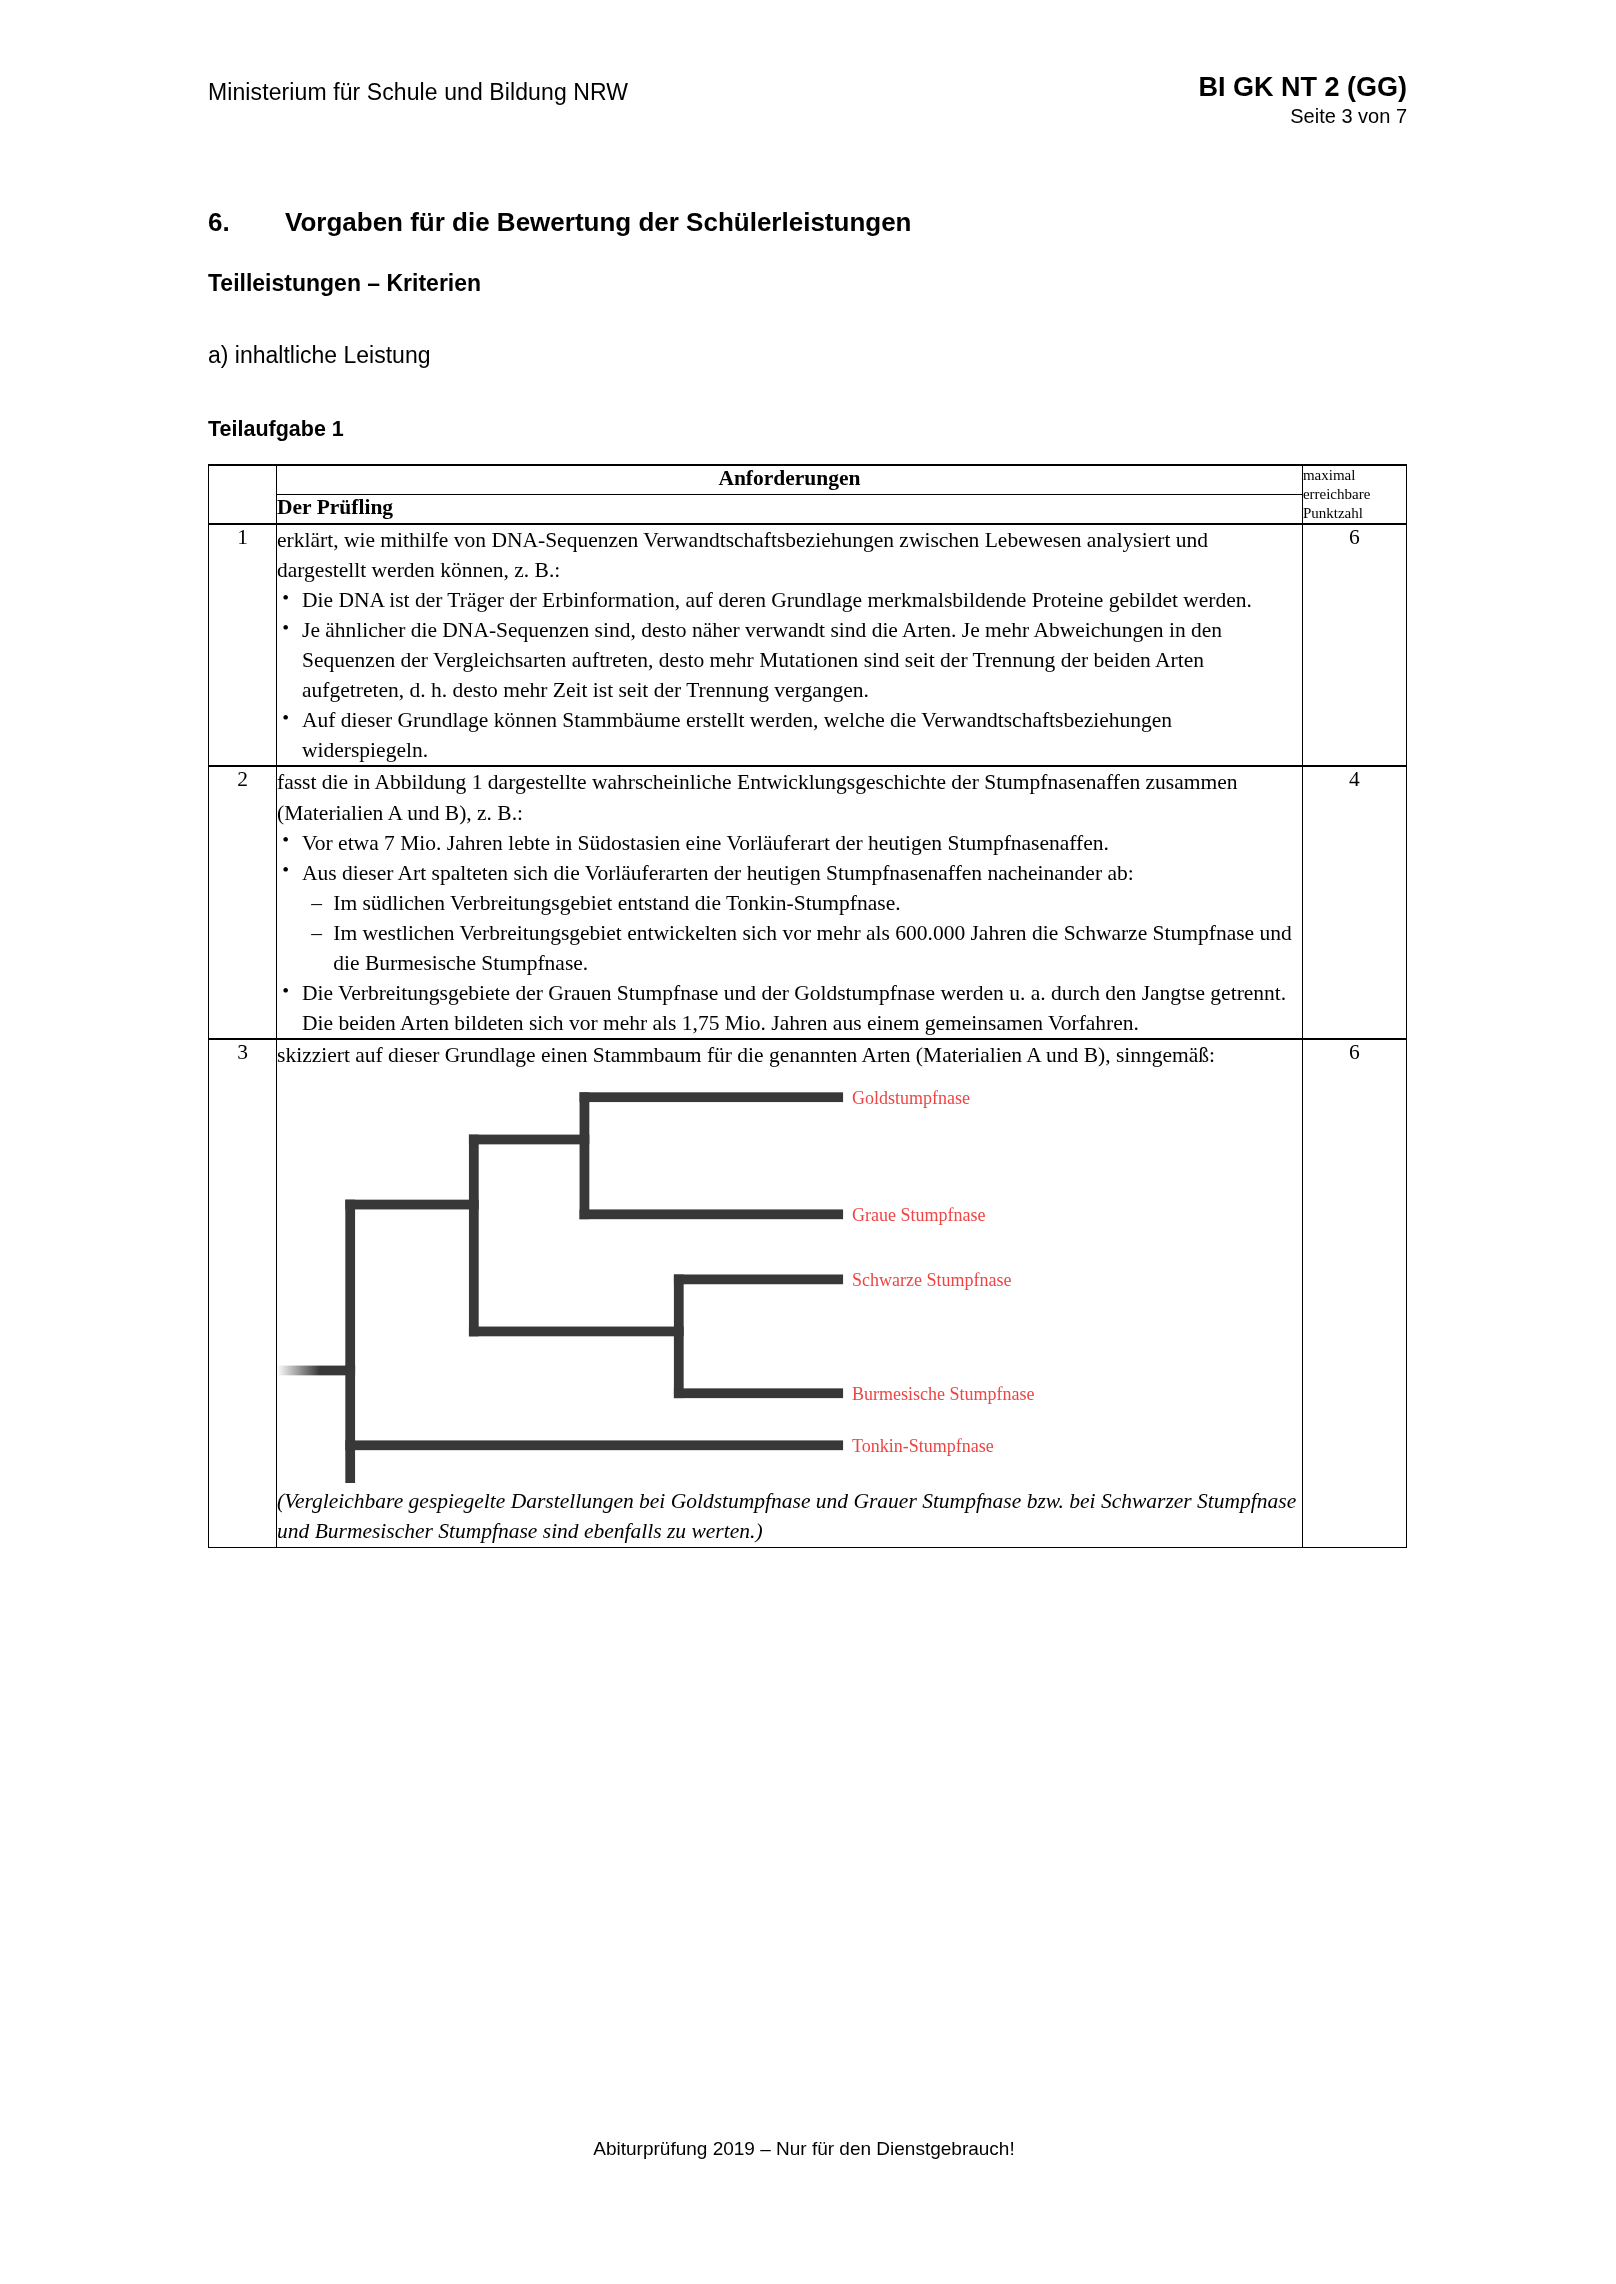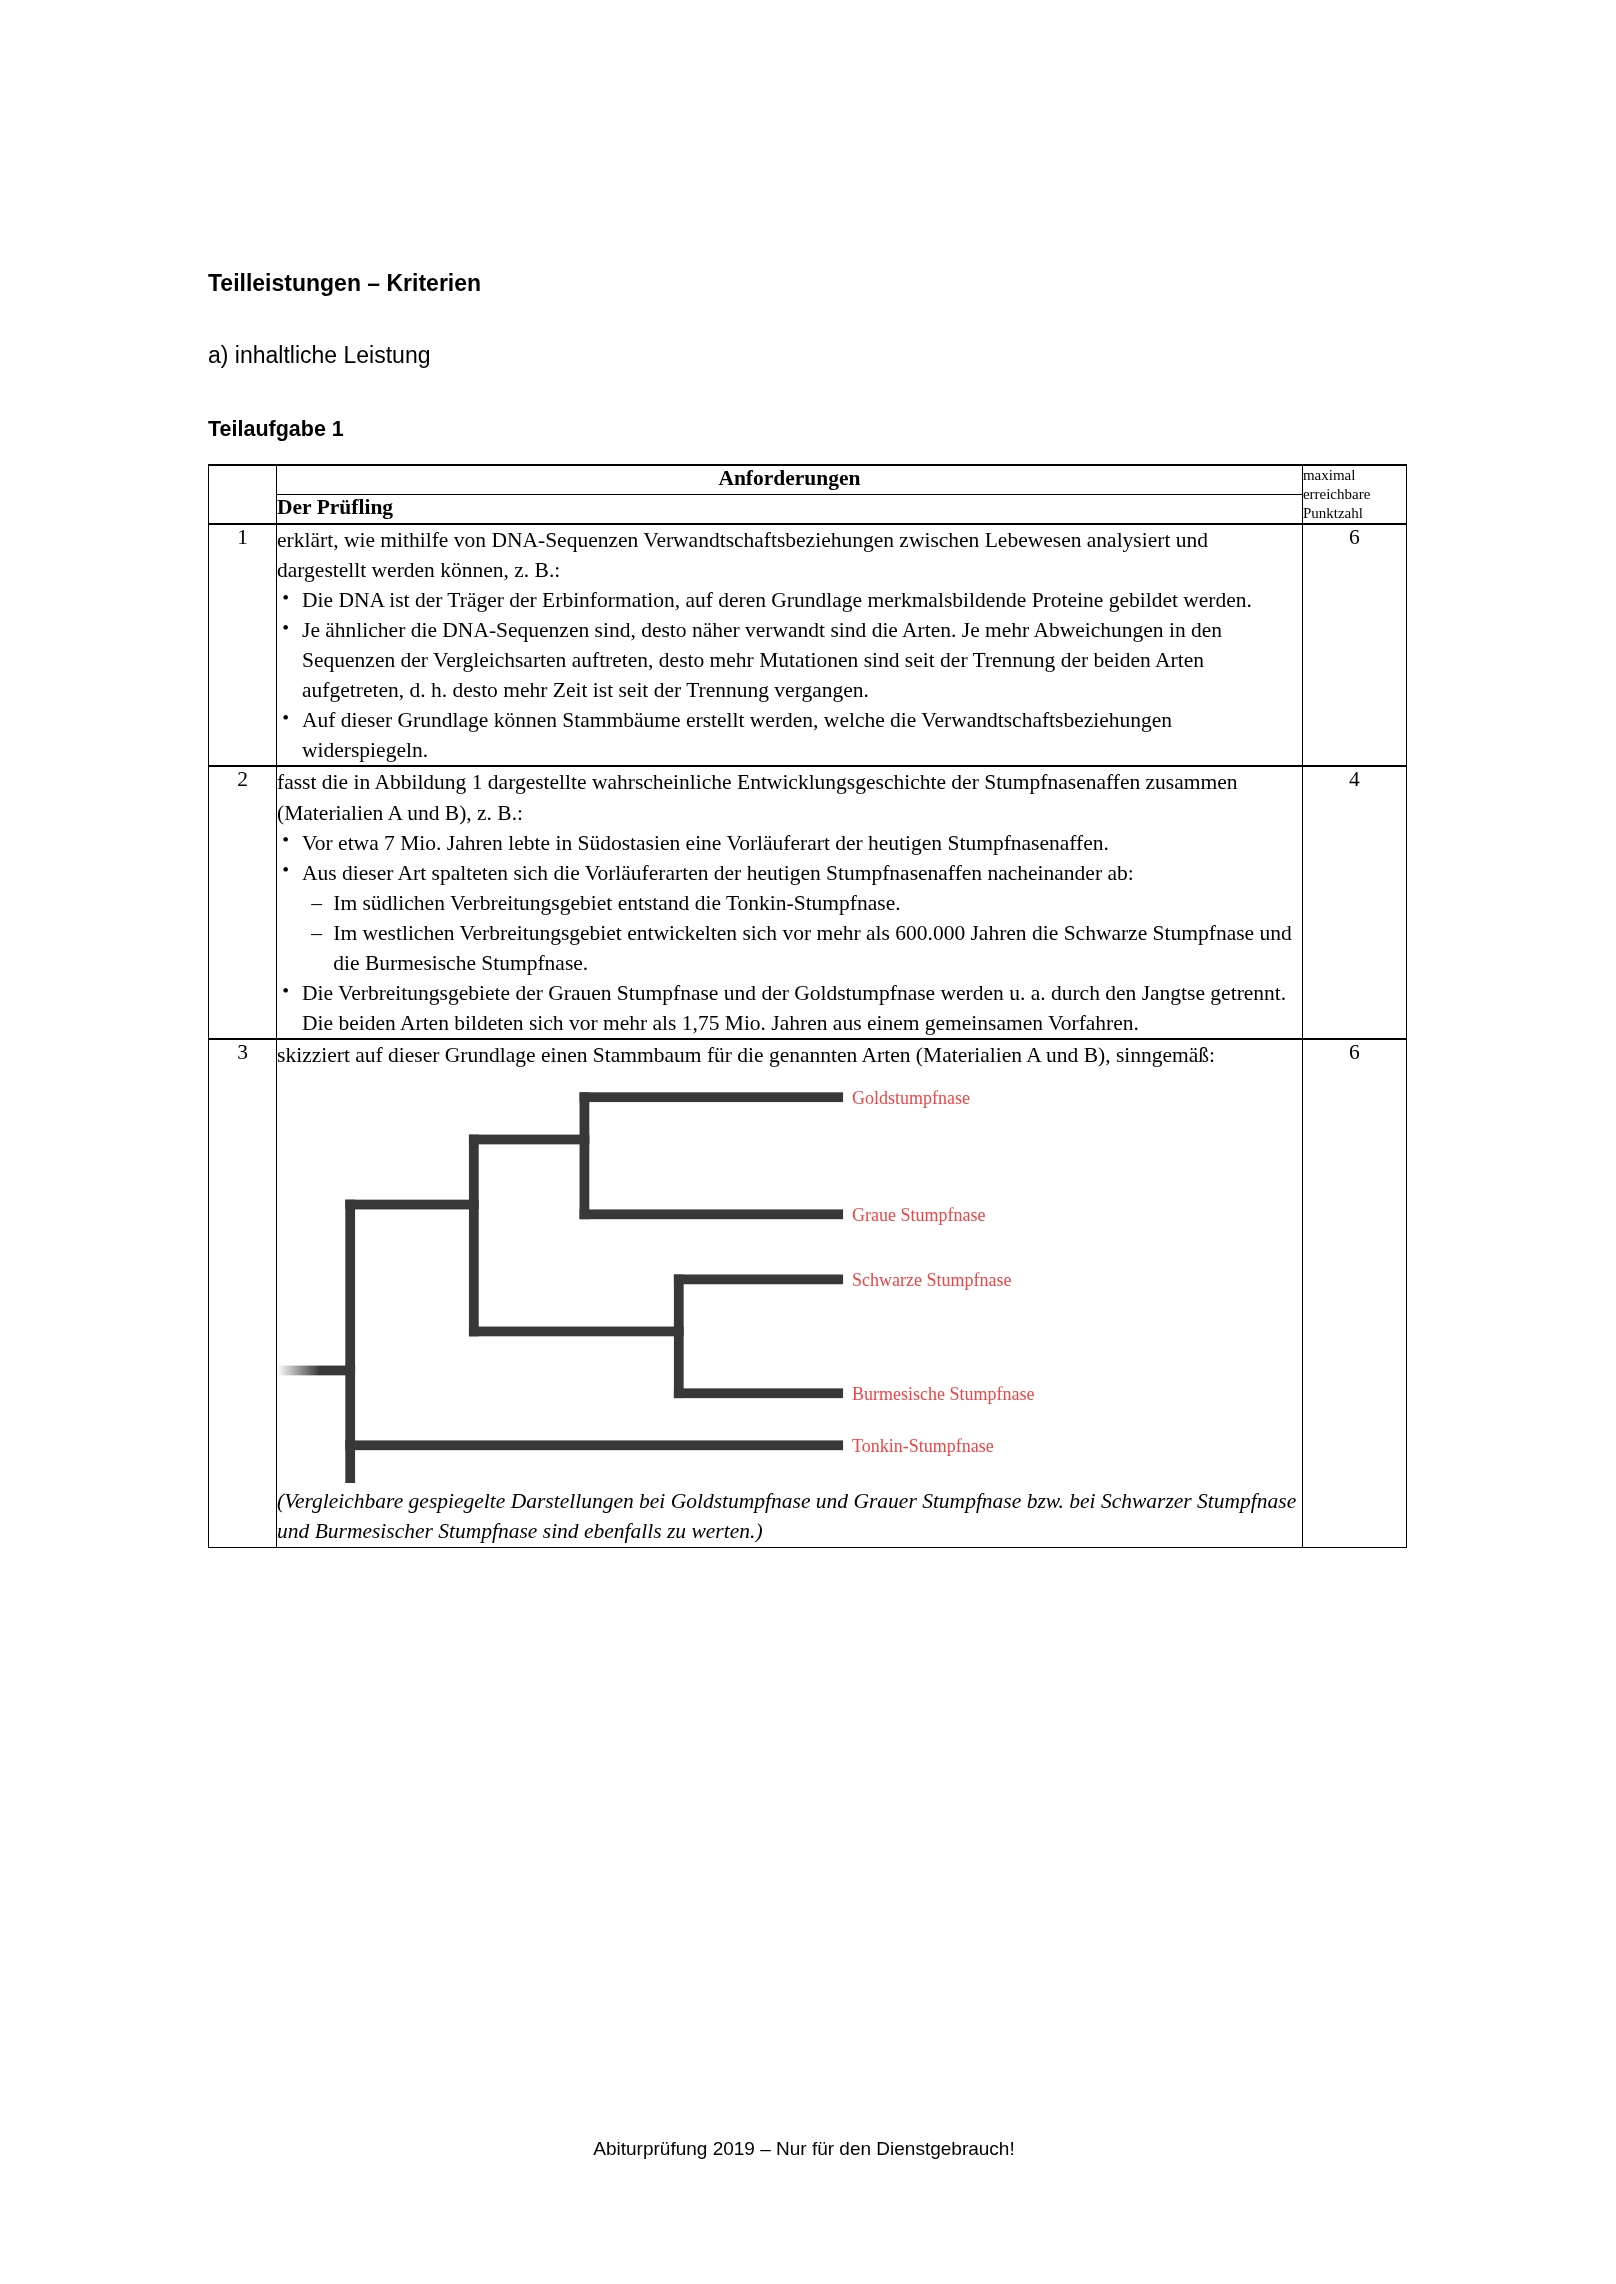--- a/index.html
+++ b/index.html
@@ -131,21 +131,31 @@
     position:absolute;left:0;top:2138px;width:1608px;text-align:center;
     font-family:"Liberation Sans", sans-serif;
     font-size:19px;
   }
 </style>
 </head>
 <body>
 
 <div class="page">
 
-
+  <div class="header">
+    <div class="hdr-left">Ministerium für Schule und Bildung NRW</div>
+    <div class="hdr-right">
+      <div class="hdr-code">BI GK NT 2 (GG)</div>
+      <div class="hdr-page">Seite 3 von 7</div>
+    </div>
+  </div>
+
+  <div class="h-main">
+    <span class="num">6.</span><span>Vorgaben für die Bewertung der Schülerleistungen</span>
+  </div>
   <div class="h-sub">Teilleistungen – Kriterien</div>
   <div class="h-a">a) inhaltliche Leistung</div>
   <div class="h-task">Teilaufgabe 1</div>
 
   <table class="tbl">
     <colgroup>
       <col class="c-num">
         <col class="c-req">
         <col class="c-pts">
     </colgroup>

